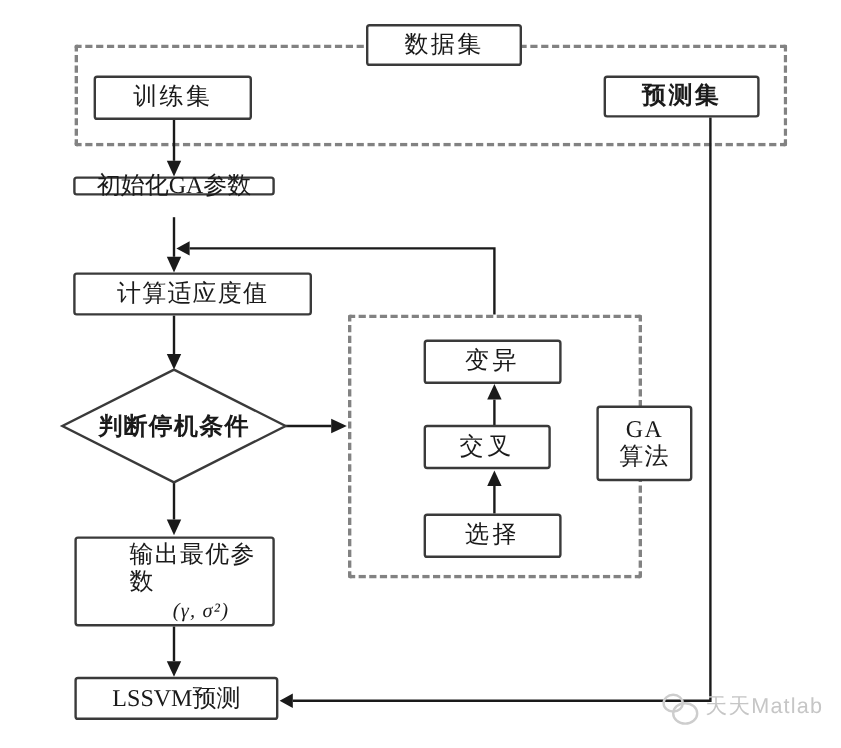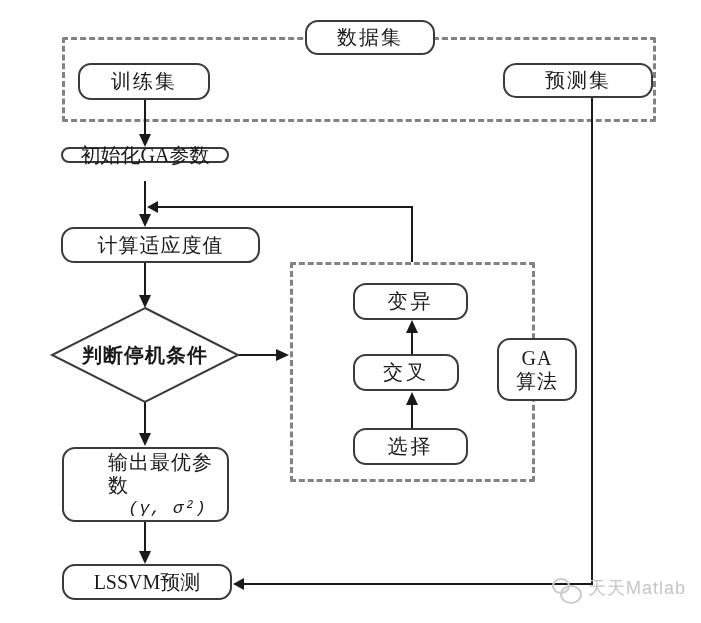--- a/index.html
+++ b/index.html
@@ -8,25 +8,25 @@
     font-family:"Liberation Serif","DejaVu Serif",serif;
     color:#1a1a1a;overflow:hidden;
   }
   .dashed-box{
     position:absolute;border:3px dashed #828282;border-radius:2px;
     background:transparent;z-index:0;box-sizing:border-box;
   }
   #svg-layer{position:absolute;left:0;top:0;z-index:1;pointer-events:none;}
   .node{
     position:absolute;z-index:2;box-sizing:border-box;
-    border:2px solid #3a3a3a;border-radius:13px;background:#ffffff;
+    border:2px solid #3a3a3a;border-radius:3px;background:#ffffff;
     display:flex;align-items:center;justify-content:center;flex-direction:column;
     font-size:20px;letter-spacing:2px;line-height:1.15;
   }
-  .node .sub{font-size:17px;font-style:italic;letter-spacing:1px;margin-top:2px;font-family:Liberation Mono, monospace;}
+  .node .sub{font-size:17px;font-style:italic;letter-spacing:1px;margin-top:2px;}
   .node.small{letter-spacing:3px;}
   #diamond-label{
     position:absolute;z-index:2;display:flex;align-items:center;justify-content:center;
     font-size:20px;letter-spacing:1px;background:transparent;
   }
   #watermark{
     position:absolute;z-index:3;display:flex;gap:4px;
     color:#c6c6c6;font-size:18px;letter-spacing:1px;
     font-family:"Liberation Sans","DejaVu Sans",sans-serif;
   }
@@ -74,21 +74,21 @@
   </svg>
 
   <div class="node" style="left:305px;top:20px;width:130px;height:35px;">
     <span>数据集</span>
   </div>
 
   <div class="node" style="left:78px;top:63px;width:132px;height:37px;">
     <span>训练集</span>
   </div>
 
-  <div class="node" style="left:503px;top:63px;width:150px;height:35px;">
+  <div class="node" style="left:503px;top:63px;width:130px;height:35px;font-weight:bold;">
     <span>预测集</span>
   </div>
 
   <div class="node" style="left:61px;top:147px;width:168px;height:16px;letter-spacing:0;">
     <span>初始化GA参数</span>
   </div>
 
   <div class="node" style="left:61px;top:227px;width:199px;height:36px;letter-spacing:1px;">
     <span>计算适应度值</span>
   </div>

